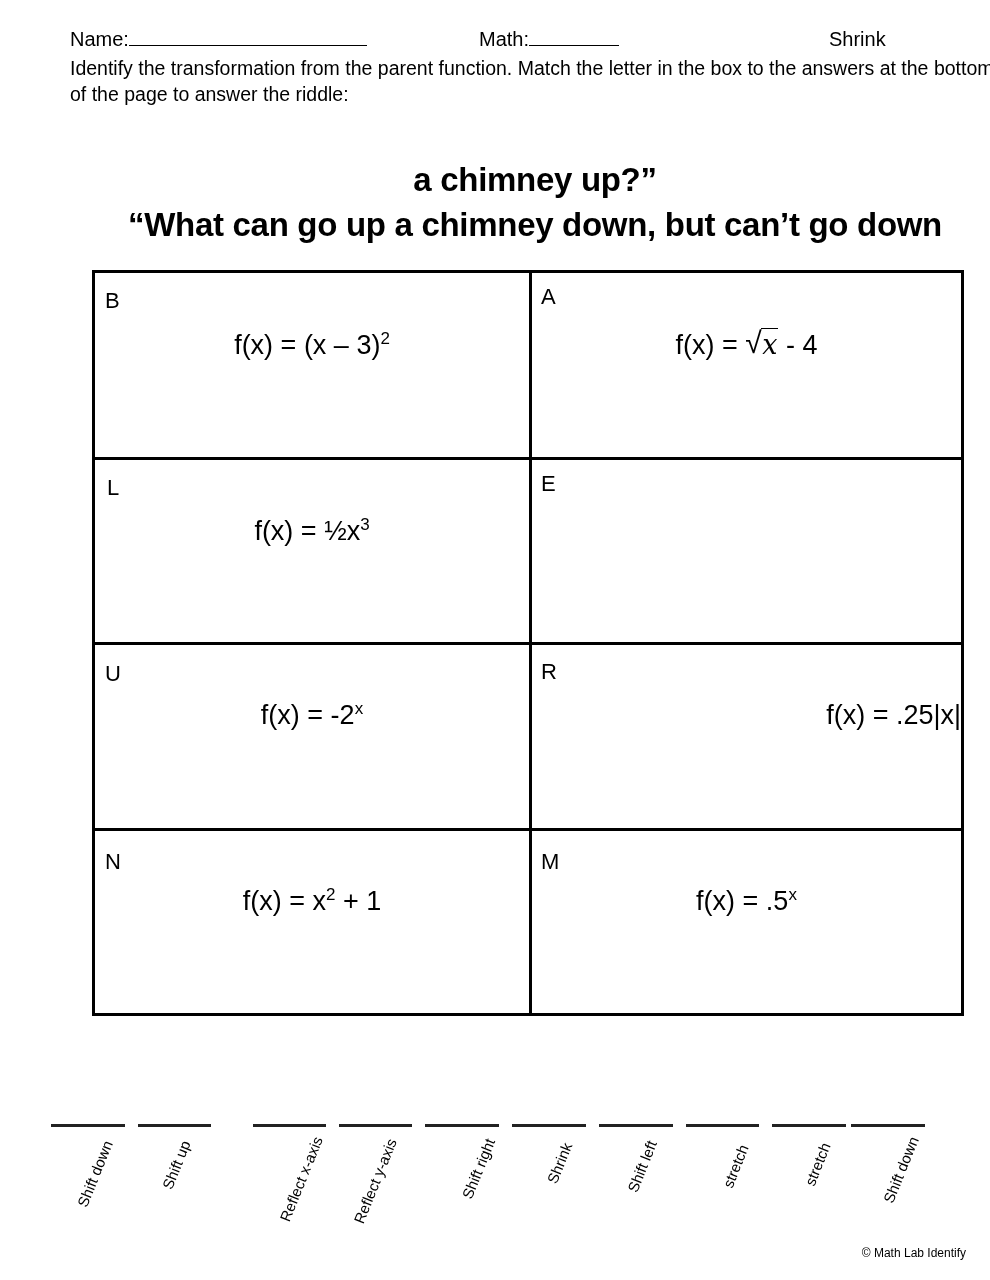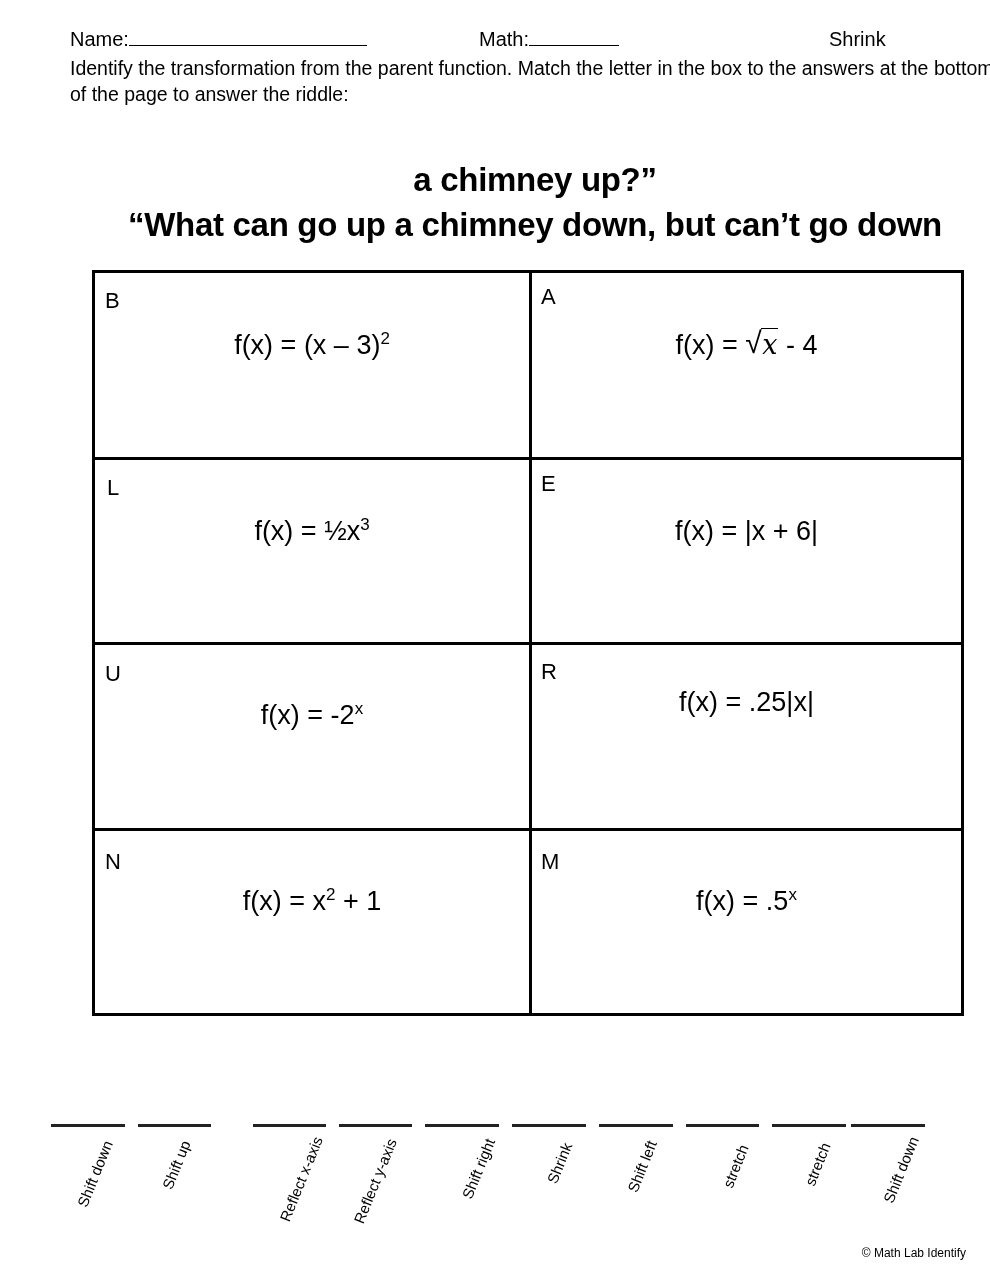--- a/index.html
+++ b/index.html
@@ -58,30 +58,29 @@
     <div class="letter" style="left:9px; top:12px;">A</div>
     <div class="eq" style="top:56px;text-align:center;"><span>f(x) = </span><span class="sqrt"><span class="rad">√</span><span class="under">x</span></span><span> - 4</span></div>
   </div>
 
   <div class="cell" style="left:0; top:187px; width:434px; height:182px;">
     <div class="letter" style="left:12px; top:16px;">L</div>
     <div class="eq" style="top:55px;"><span>f(x) = ½x</span><sup>3</sup></div>
   </div>
   <div class="cell" style="left:437px; top:187px; width:429px; height:182px;">
     <div class="letter" style="left:9px; top:12px;">E</div>
-    <div class="eq" style="top:55px;">f(x) = |x + 6|</div>
   </div>
 
   <div class="cell" style="left:0; top:372px; width:434px; height:183px;">
     <div class="letter" style="left:10px; top:17px;">U</div>
     <div class="eq" style="top:54px;"><span>f(x) = -2</span><sup>x</sup></div>
   </div>
   <div class="cell" style="left:437px; top:372px; width:429px; height:183px;">
     <div class="letter" style="left:9px; top:15px;">R</div>
-    <div class="eq" style="top:41px;">f(x) = .25|x|</div>
+    <div class="eq" style="top:54px;text-align:right;">f(x) = .25|x|</div>
   </div>
 
   <div class="cell" style="left:0; top:558px; width:434px; height:182px;">
     <div class="letter" style="left:10px; top:19px;">N</div>
     <div class="eq" style="top:54px;"><span>f(x) = x</span><sup>2</sup><span> + 1</span></div>
   </div>
   <div class="cell" style="left:437px; top:558px; width:429px; height:182px;">
     <div class="letter" style="left:9px; top:19px;">M</div>
     <div class="eq" style="top:54px;"><span>f(x) = .5</span><sup>x</sup></div>
   </div>

